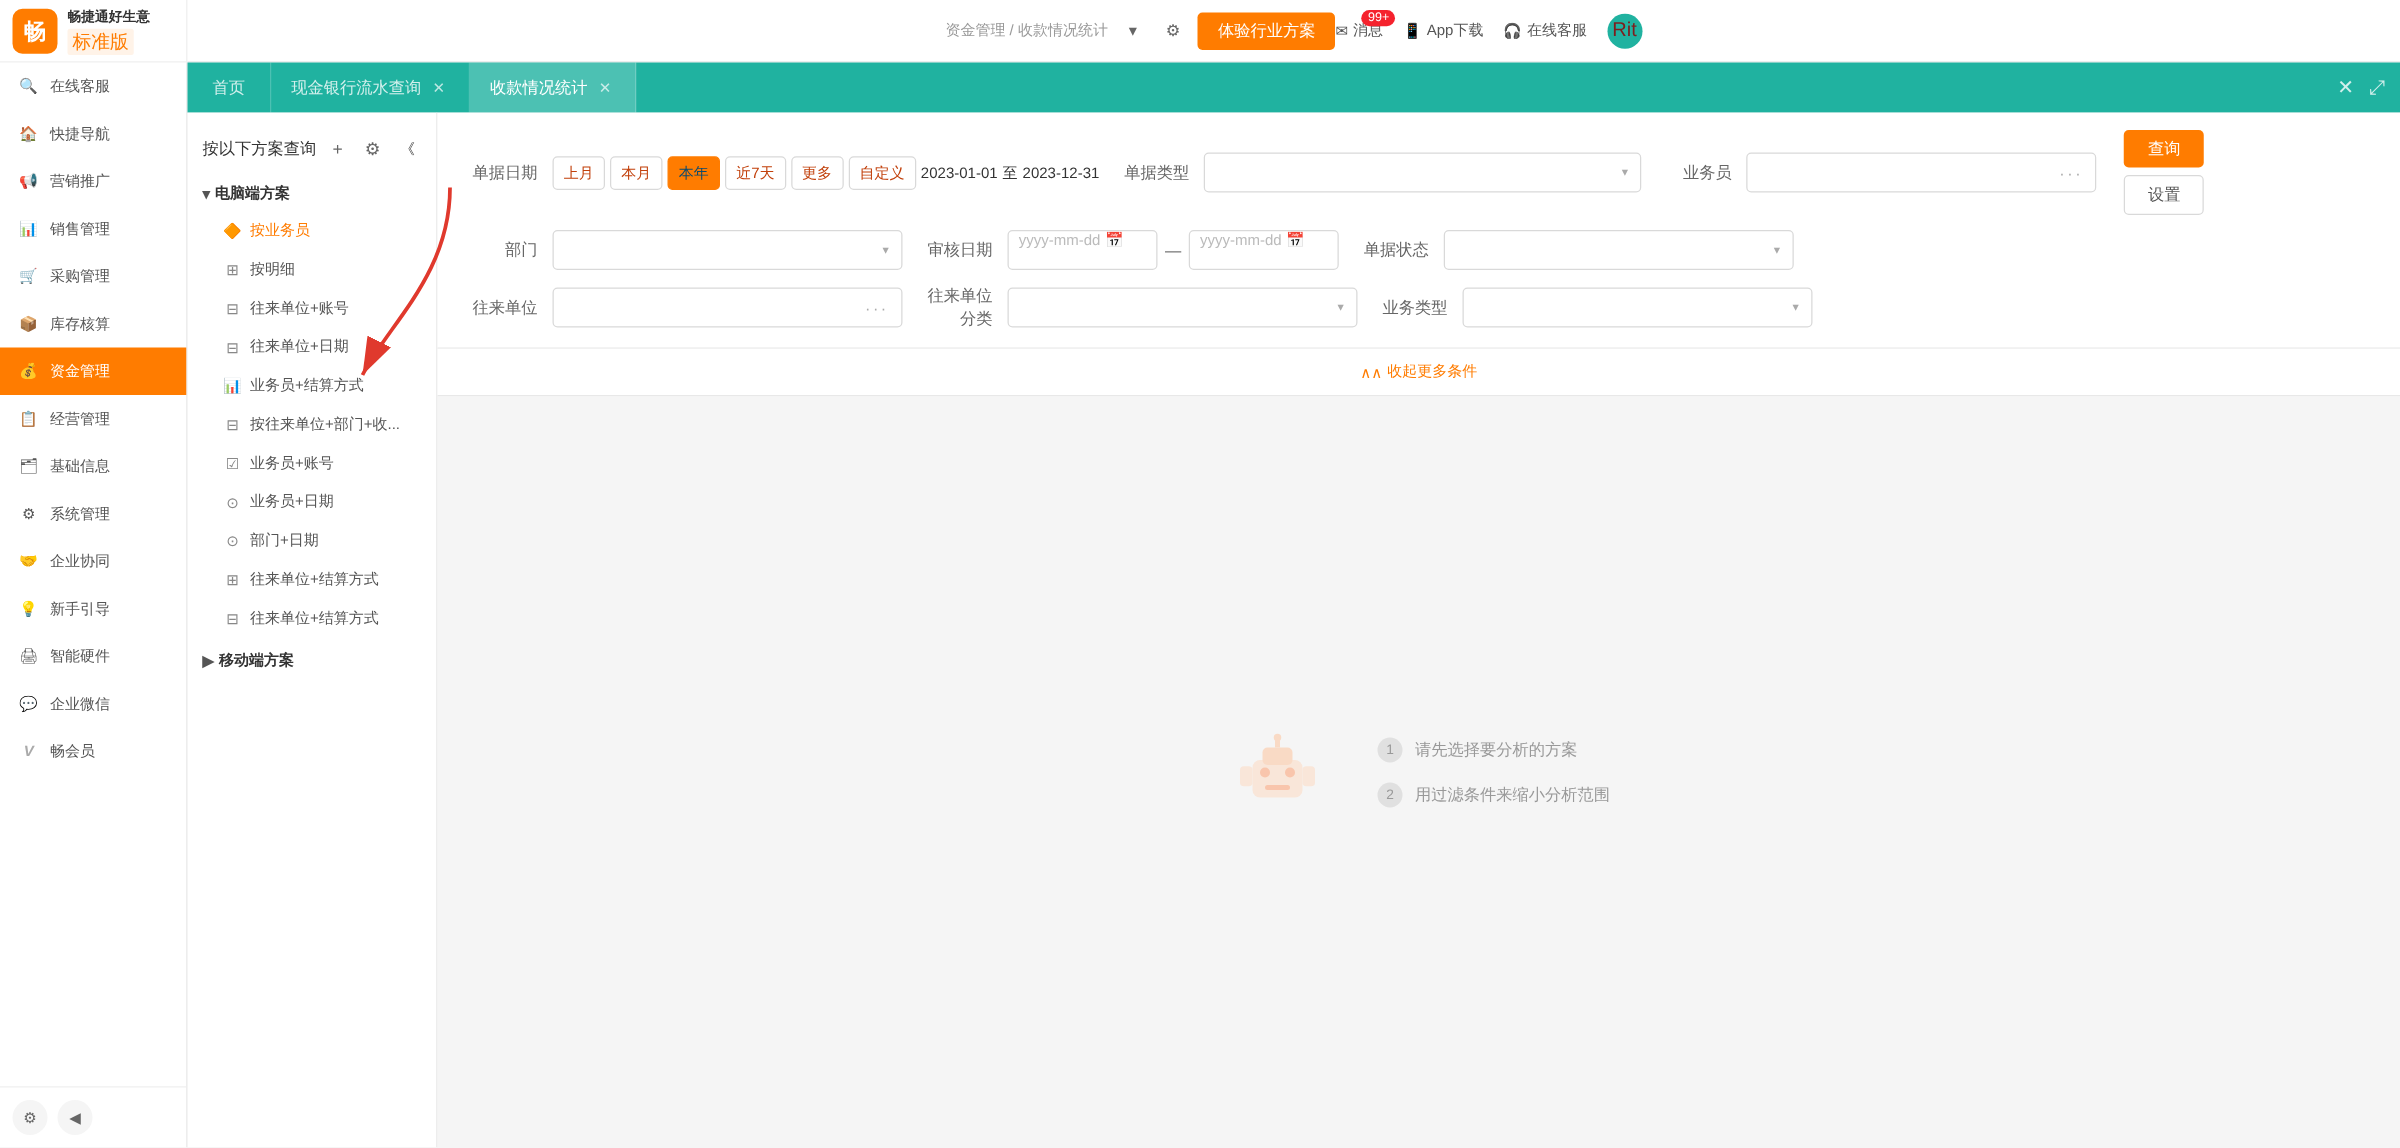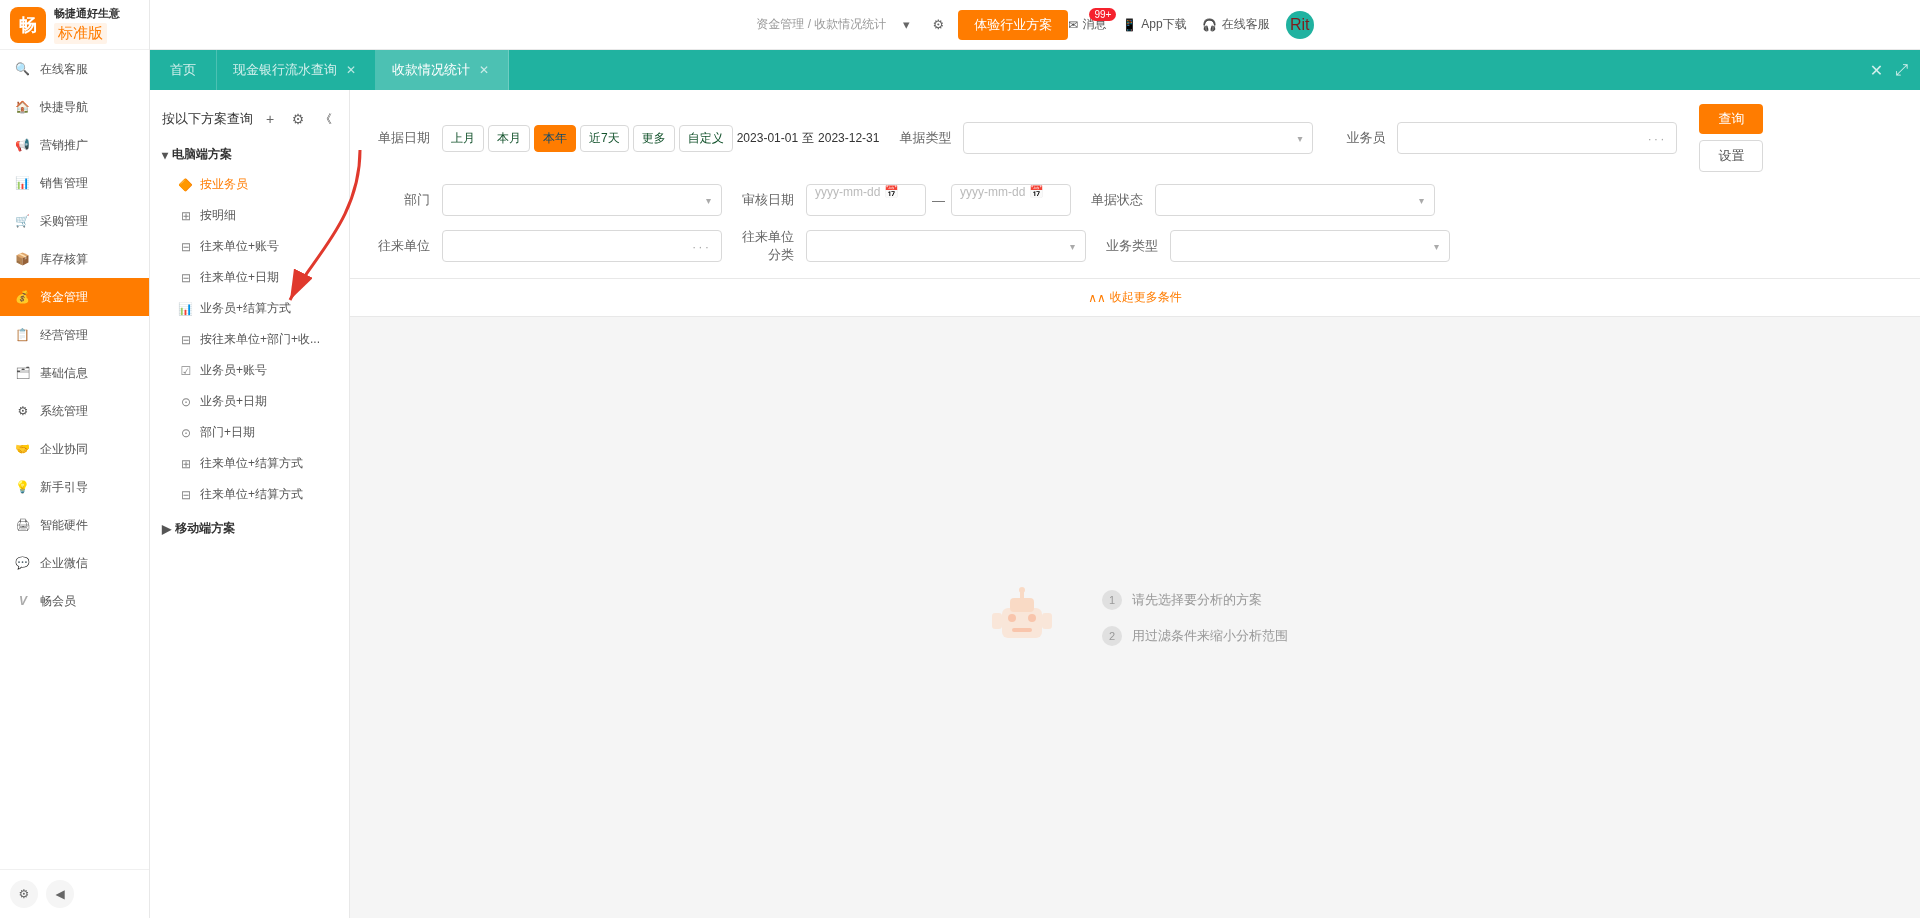--- a/index.html
+++ b/index.html
@@ -66,21 +66,21 @@
     .right-panel { flex: 1; display: flex; flex-direction: column; }
 
     
     .filter-area { background: #fff; padding: 14px 20px; border-bottom: 1px solid #e8e8e8; flex-shrink: 0; }
     .filter-row { display: flex; align-items: center; gap: 12px; margin-bottom: 12px; }
     .filter-row:last-child { margin-bottom: 0; }
     .filter-label { color: #666; font-size: 13px; width: 60px; text-align: right; flex-shrink: 0; }
 
     
     .date-filter { display: flex; align-items: center; gap: 4px; }
-    .date-btn { padding: 4px 8px; border: 1px solid #d9d9d9; border-radius: 4px; cursor: pointer; font-size: 12px; color: #14532d; background: #fff; }
+    .date-btn { padding: 4px 8px; border: 1px solid #d9d9d9; border-radius: 4px; cursor: pointer; font-size: 12px; color: #c2410c; background: #fff; }
     .date-btn.active { background: #ff7c00; color: #0c4a6e; border-color: #ff7c00; }
     .date-range { display: flex; align-items: center; gap: 4px; color: #333; font-size: 12px; }
 
     
     .filter-select { width: 280px; height: 32px; border: 1px solid #d9d9d9; border-radius: 4px; display: flex; align-items: center; padding: 0 10px; cursor: pointer; background: #fff; justify-content: space-between; }
     .filter-select-lg { width: 350px; height: 32px; border: 1px solid #d9d9d9; border-radius: 4px; display: flex; align-items: center; padding: 0 10px; cursor: pointer; background: #fff; justify-content: space-between; }
     .select-arrow { color: #aaa; font-size: 10px; }
     .select-placeholder { color: #bbb; font-size: 12px; }
     .select-dots { color: #aaa; letter-spacing: 2px; cursor: pointer; }
 

